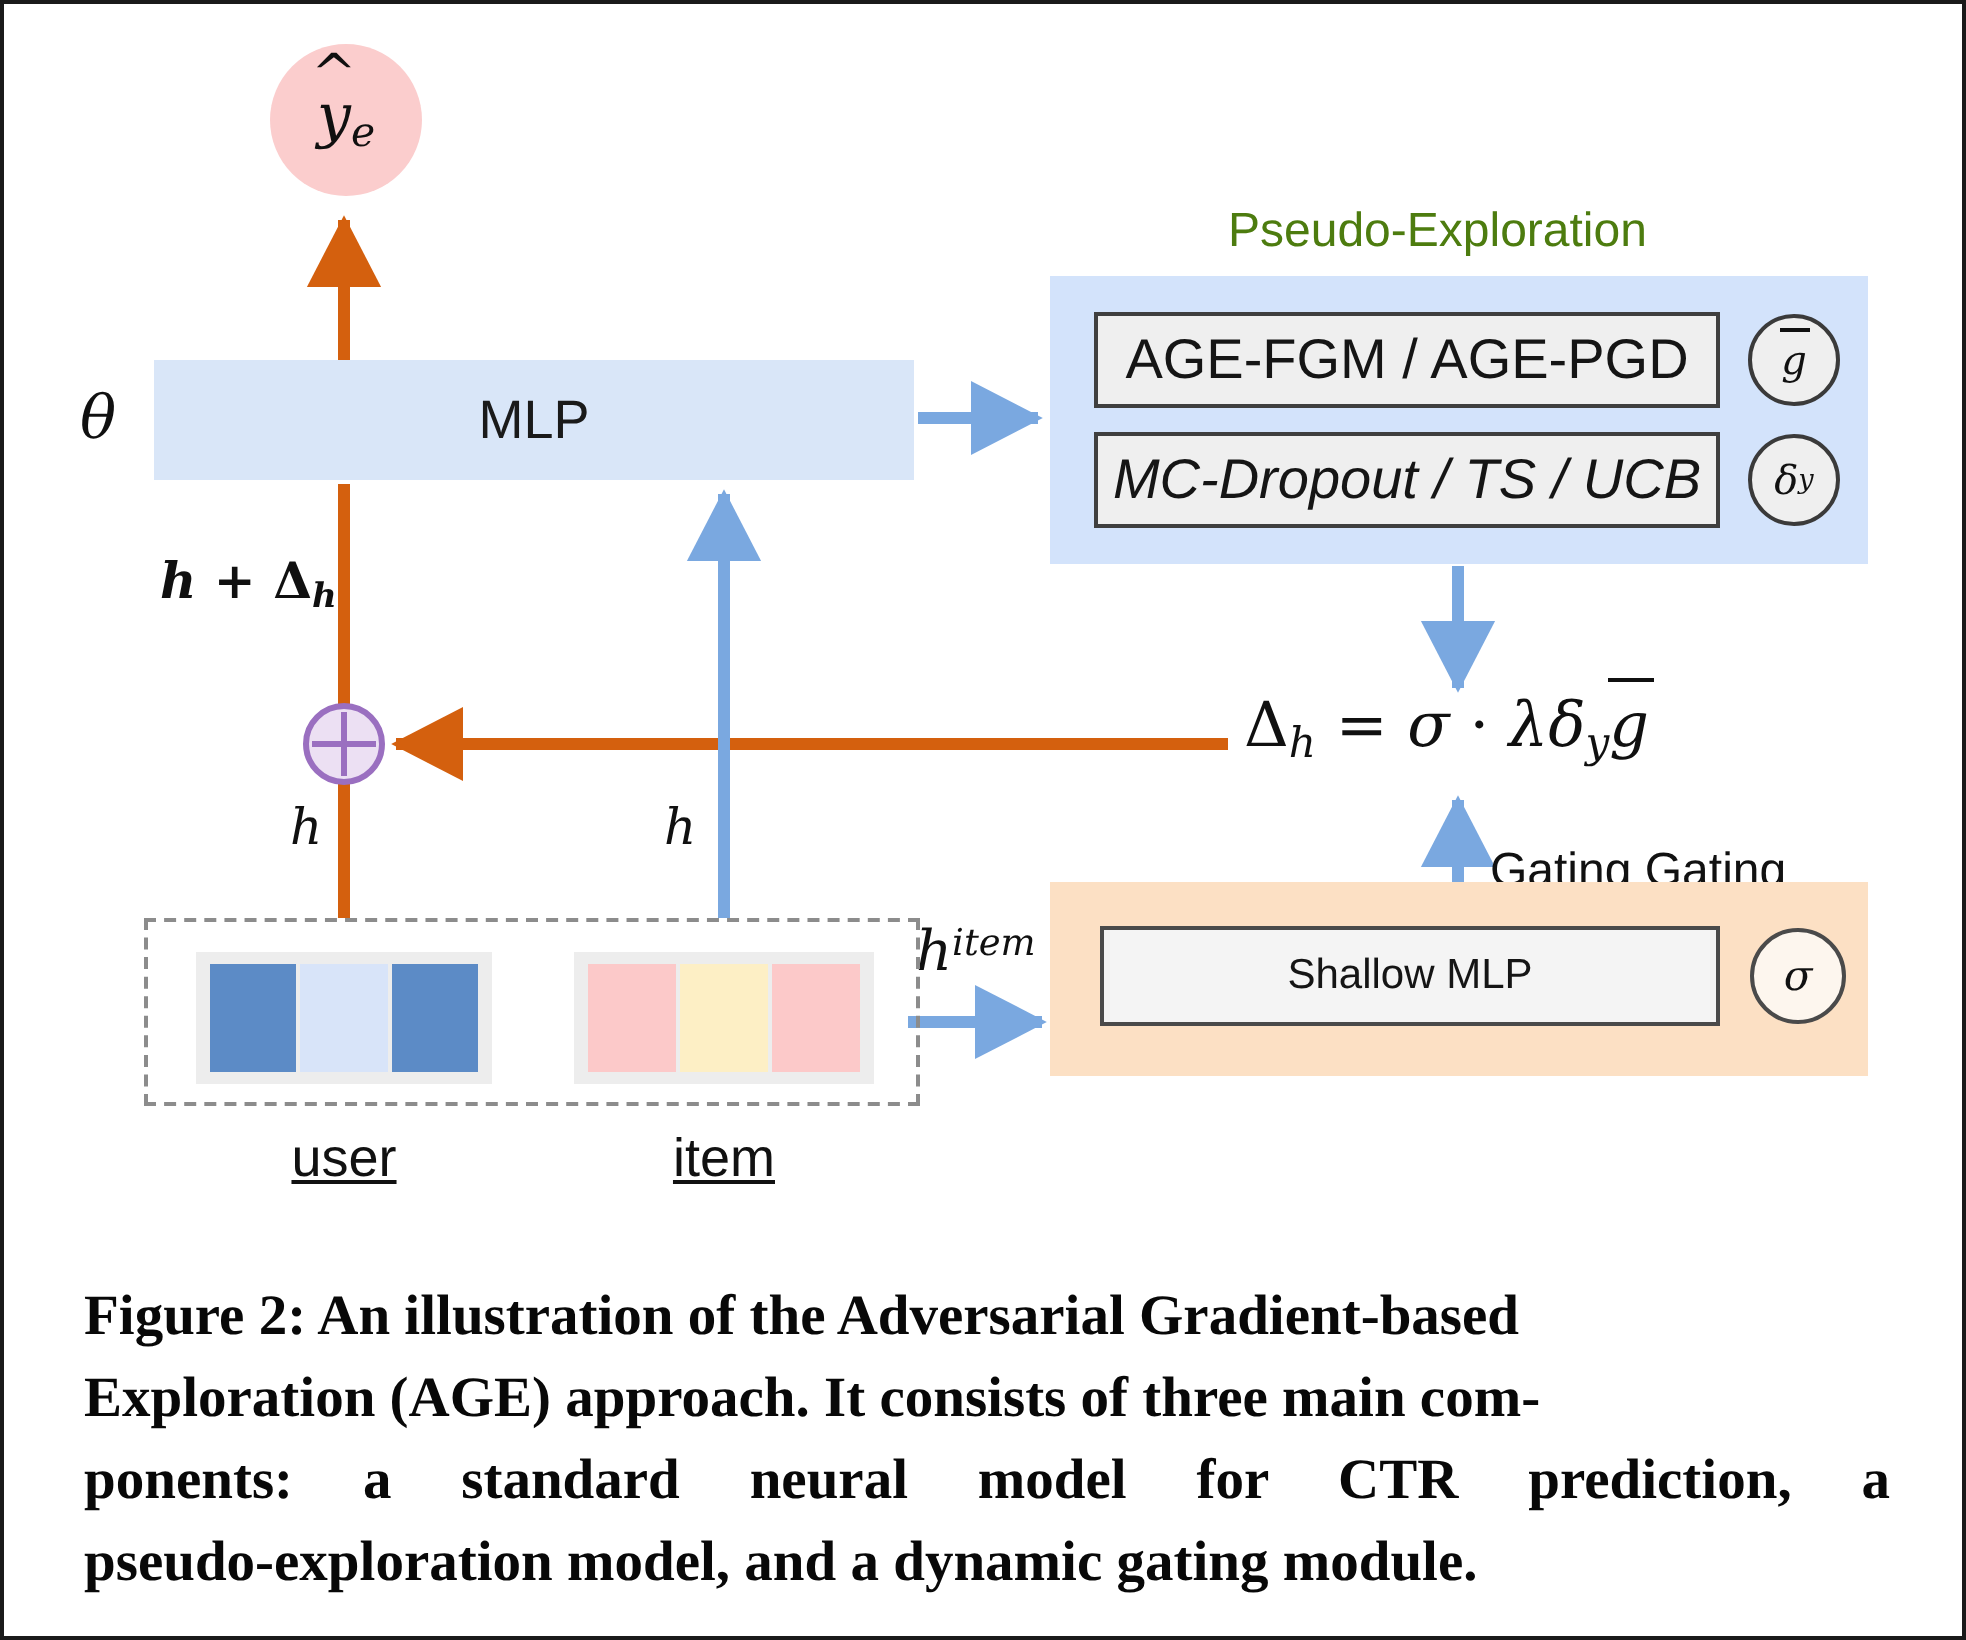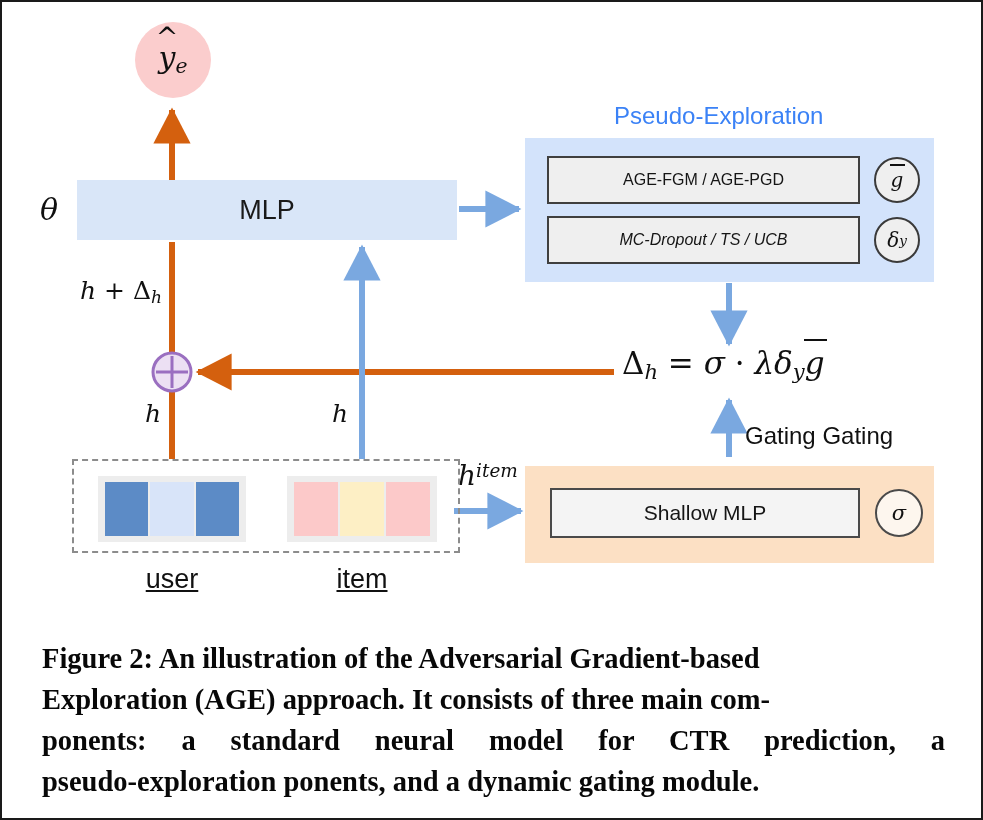--- a/index.html
+++ b/index.html
@@ -59,32 +59,32 @@
   .yhat-circle .m {
     font-family: "DejaVu Serif", serif;
     font-style: italic;
     font-size: 30px; color: #101010;
     line-height: 1;
   }
 
   
   .pe-title {
     left: 612px; top: 100px;
-    font-size: 24px; color: #3b82f6;
+    font-size: 24px; color: #4d7c0f;
   }
   .pe-panel {
     left: 523px; top: 136px; width: 409px; height: 144px;
     background: #d3e3fb;
   }
   .pe-row {
     position: absolute; left: 22px; width: 313px; height: 48px;
     background: #efefef;
     border: 2.5px solid #3f3f3f;
     display: flex; align-items: center; justify-content: center;
-    font-size: 16px; color: #151515;
+    font-size: 28px; color: #151515;
     box-sizing: border-box;
   }
   .pe-row.r1 { top: 18px; }
   .pe-row.r2 { top: 78px; font-style: italic; }
 
   .pe-circle {
     position: absolute; left: 349px; width: 46px; height: 46px;
     border-radius: 50%;
     background: #efefef;
     border: 2px solid #3a3a3a;
@@ -95,21 +95,21 @@
   }
   .pe-circle.c1 { top: 19px; }
   .pe-circle.c2 { top: 79px; }
 
   
   .dg-title {
     left: 743px; top: 420px;
     font-size: 24px; color: #111;
   }
   .dg-panel {
-    left: 523px; top: 464px; width: 409px; height: 97px;
+    left: 523px; top: 439px; width: 409px; height: 97px;
     background: #fce0c4;
   }
   .dg-row {
     position: absolute; left: 25px; top: 22px; width: 310px; height: 50px;
     background: #f4f4f4;
     border: 2.5px solid #4a4a4a;
     display: flex; align-items: center; justify-content: center;
     font-size: 21px; color: #151515;
     box-sizing: border-box;
   }
@@ -147,21 +147,21 @@
   }
   .emb-caption.user { left: 96px; width: 148px; }
   .emb-caption.item { left: 285px; width: 150px; }
 
   
   .math {
     font-family: "DejaVu Serif", serif;
     font-style: italic;
     color: #101010;
   }
-  .lbl-hdelta { left: 78px; top: 274px; font-size: 25px; }
+  .lbl-hdelta { left: 78px; top: 274px; font-size: 25px; font-weight: bold; }
   .lbl-h-left { left: 143px; top: 397px; font-size: 25px; }
   .lbl-h-mid  { left: 330px; top: 397px; font-size: 25px; }
   .lbl-hitem  { left: 456px; top: 457px; font-size: 28px; }
   .lbl-delta-eq { left: 620px; top: 343px; font-size: 31px; white-space: nowrap; }
 
   sub.s { font-size: 0.68em; vertical-align: -0.25em; font-style: italic; }
   sup.s { font-size: 0.66em; vertical-align: 0.42em; font-style: italic; }
   .vecbar { position: relative; }
   .vecbar::after {
     content: "";
@@ -300,16 +300,16 @@
       <div class="cell" style="background:#fcc9c9"></div>
     </div>
     <div class="emb-caption item">item</div>
 
   </div>
 
   <div id="caption">
     <div>Figure 2: An illustration of the Adversarial Gradient-based</div>
     <div>Exploration (AGE) approach. It consists of three main com-</div>
     <div style="text-align:justify;text-align-last:justify">ponents: a standard neural model for CTR prediction, a</div>
-    <div class="last">pseudo-exploration ponents, and a dynamic gating module.</div>
+    <div class="last">pseudo-exploration model, and a dynamic gating module.</div>
   </div>
 
 </div>
 
 </body></html>

